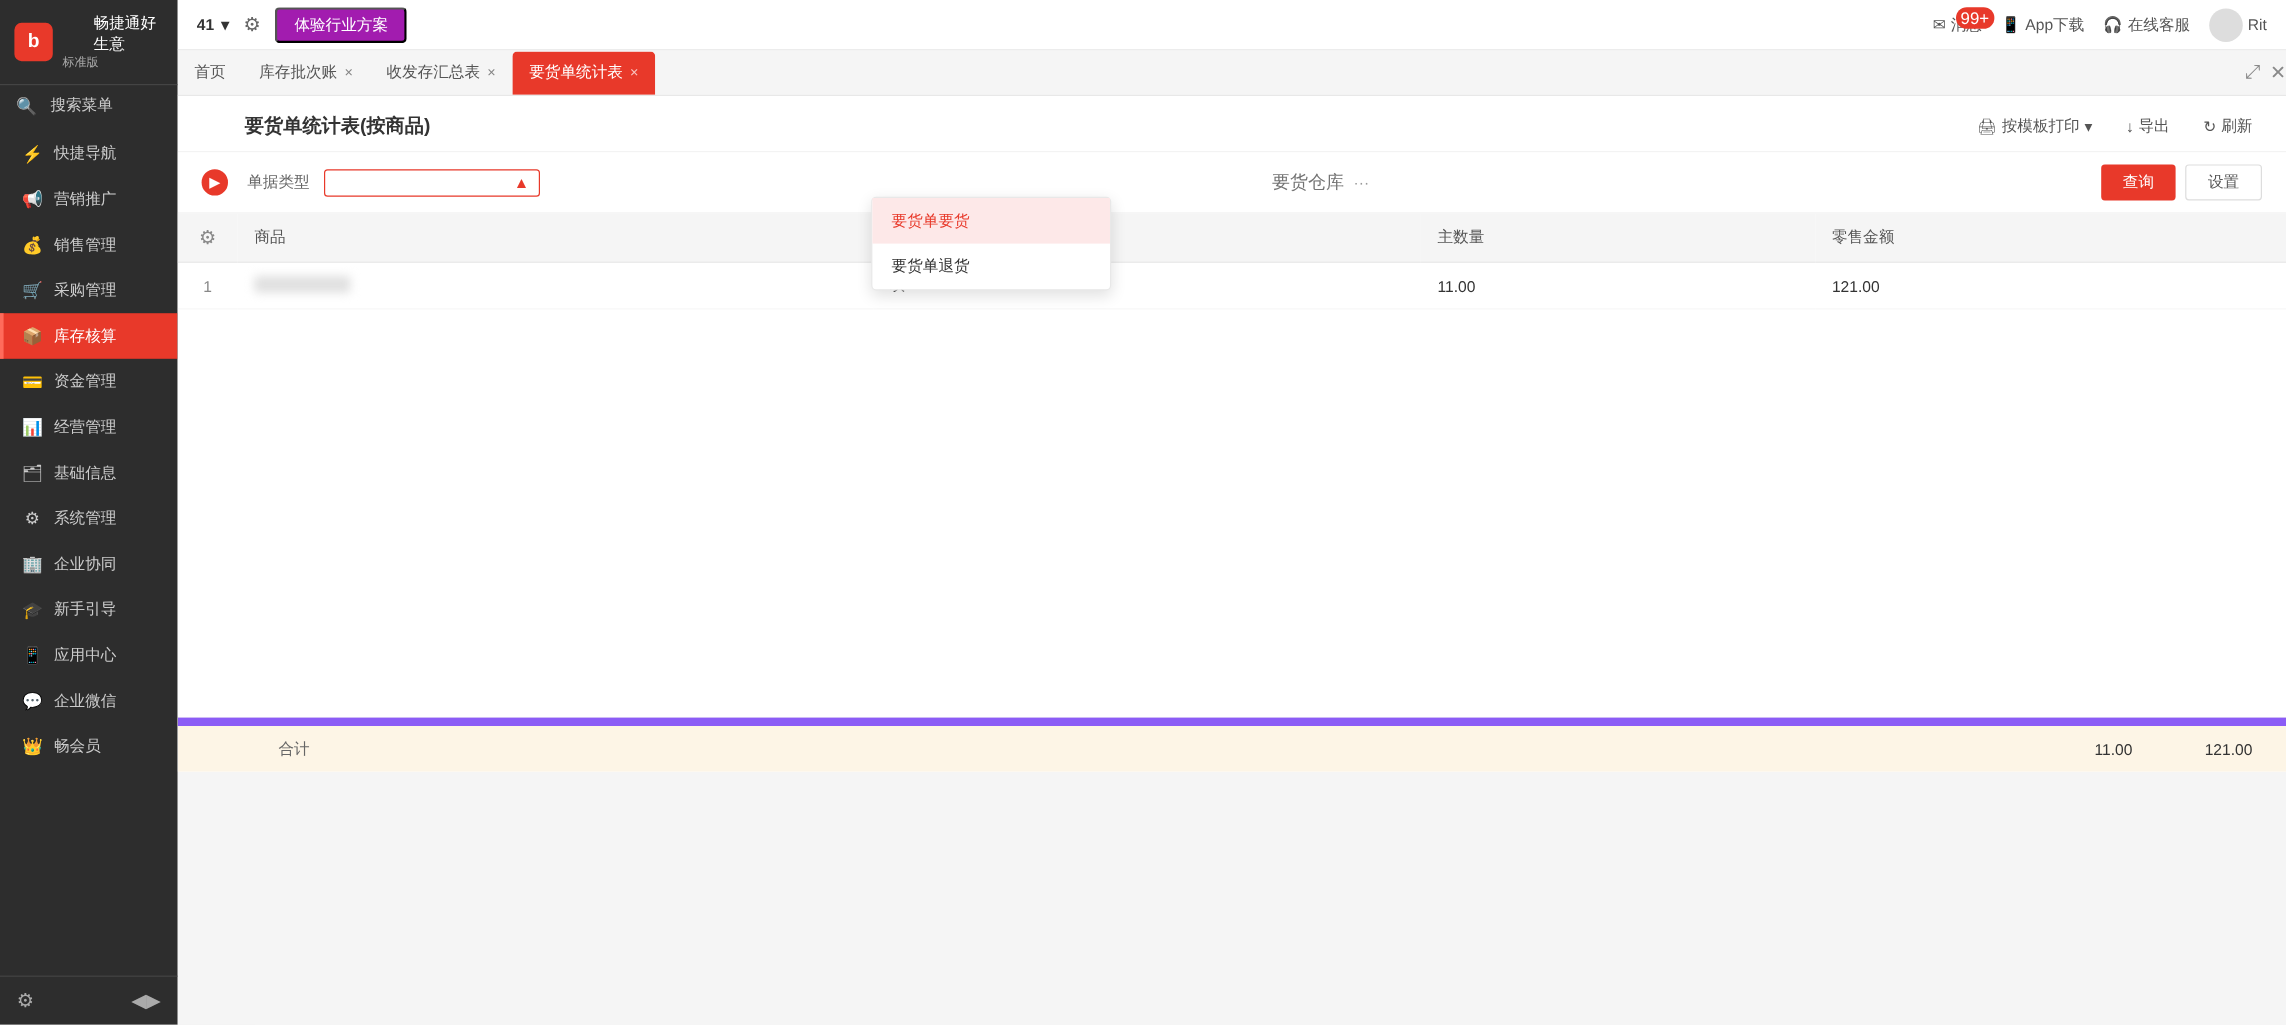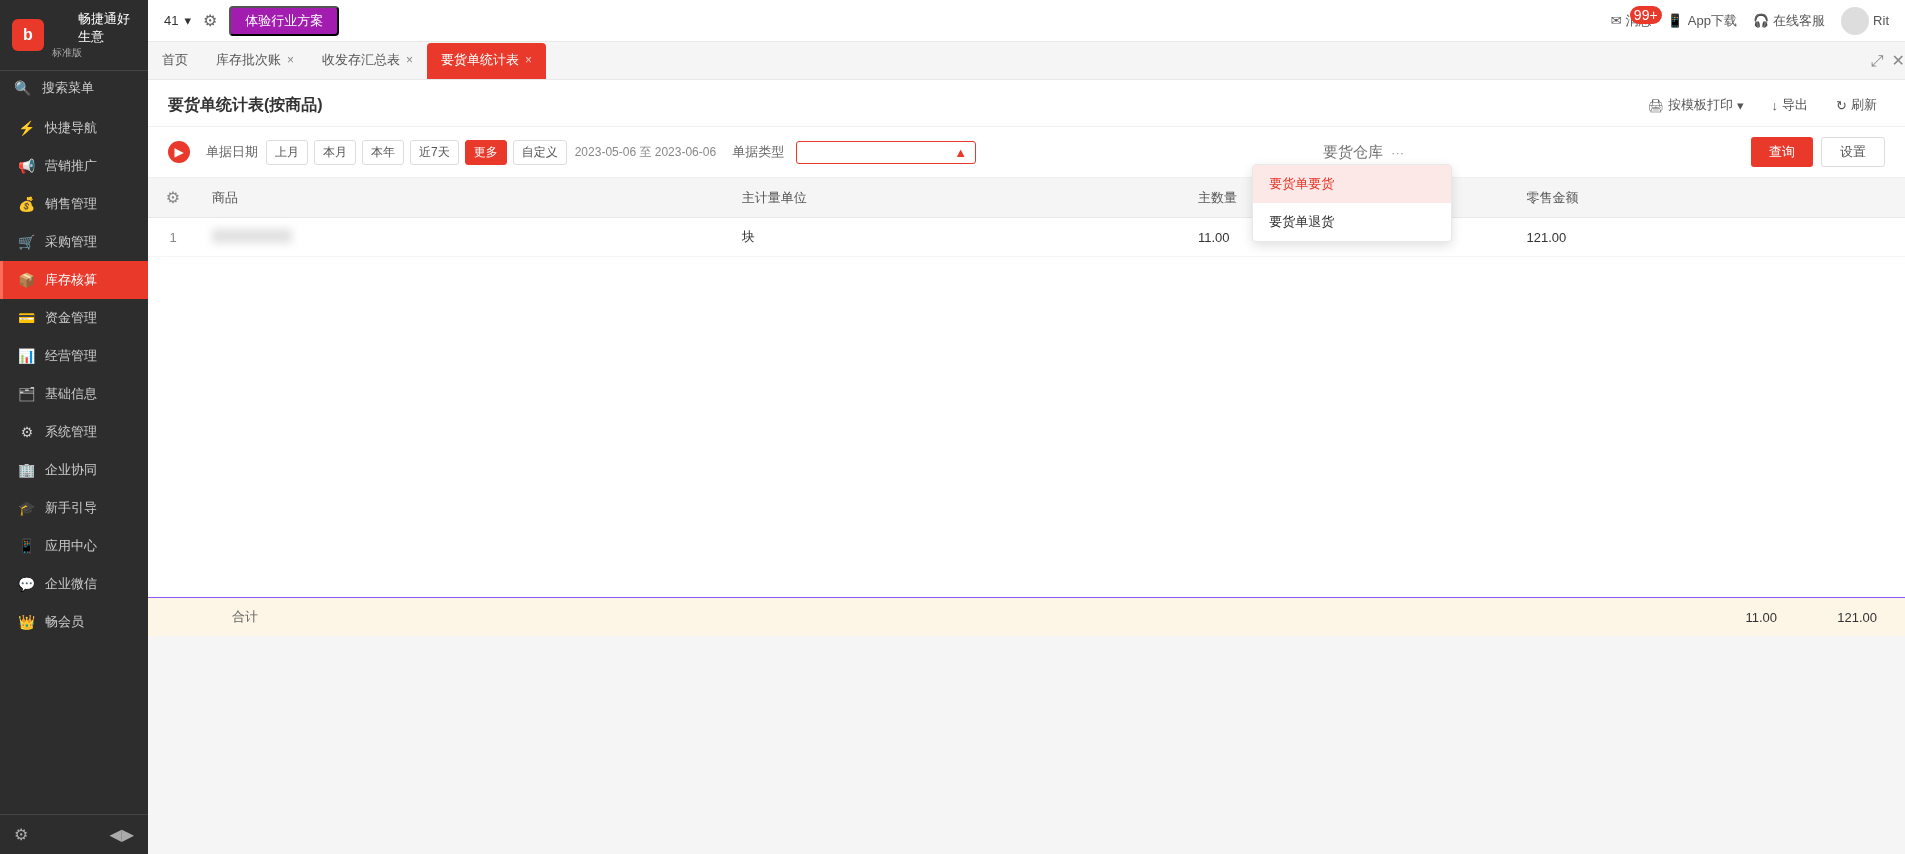--- a/index.html
+++ b/index.html
@@ -77,21 +77,21 @@
       background: #fff;
       height: 42px;
       display: flex;
       align-items: center;
       padding: 0 16px;
       border-bottom: 1px solid #e8e8e8;
       justify-content: space-between;
       flex-shrink: 0;
     }
     .topbar-left { display: flex; align-items: center; gap: 12px; }
-    .topbar-store { display: flex; align-items: flex-start; gap: 6px; color: #333; font-size: 13px; }
+    .topbar-store { display: flex; align-items: flex-start; gap: 6px; color: #333; font-size: 13px; font-weight: bold; }
     .topbar-settings { color: #666; cursor: pointer; font-size: 16px; }
     .topbar-promo {
       background: #a21caf;
       color: #fff;
       padding: 4px 14px;
       border-radius: 4px;
       font-size: 13px;
       cursor: pointer;
     }
     .topbar-right { display: flex; align-items: center; gap: 16px; color: #555; font-size: 13px; }
@@ -145,21 +145,21 @@
     .page-inner { background: #fff; margin: 0; }
 
     
     .page-header {
       padding: 12px 20px 8px;
       display: flex;
       align-items: center;
       justify-content: space-between;
       border-bottom: 1px solid #f0f0f0;
     }
-    .page-title { font-size: 16px; font-weight: bold; color: #333; }
+    .page-title { font-size: 16px; font-weight: bold; color: #333; margin-left: 36px; }
     .page-actions { display: flex; align-items: center; gap: 12px; }
     .action-btn {
       display: flex; align-items: center; gap: 4px;
       color: #555; font-size: 13px; cursor: pointer;
       padding: 4px 8px; border-radius: 3px;
     }
 
     
     .filter-bar {
       padding: 10px 20px;
@@ -284,21 +284,21 @@
 
     .settings-icon { color: #888; cursor: pointer; font-size: 16px; }
 
     
     .table-footer {
       background: #fdf5e6;
       padding: 10px 14px;
       display: flex;
       align-items: center;
       gap: 20px;
-      border-top: 1px solid #8b5cf6;
+      border-top: 7px solid #8b5cf6;
       font-size: 13px;
     }
     .footer-total-label { color: #666; }
     .footer-val { color: #333; min-width: 80px; display: inline-block; text-align: right; padding-right: 14px; }
 
     
     .blurred { filter: blur(4px); background: #e0e0e0; border-radius: 2px; display: inline-block; width: 80px; height: 14px; }
 
     
     .sidebar-nav::-webkit-scrollbar { width: 0; }
@@ -458,32 +458,20 @@
           <div class="action-btn">
             <span>↻</span>
             <span>刷新</span>
           </div>
         </div>
       </div>
 
       <div class="filter-bar">
         <div class="filter-expand-btn">▶</div>
 
-        <div class="filter-group">
-          <span class="filter-label">单据日期</span>
-          <div class="filter-date-btns">
-            <button class="date-btn">上月</button>
-            <button class="date-btn">本月</button>
-            <button class="date-btn">本年</button>
-            <button class="date-btn">近7天</button>
-            <button class="date-btn more">更多</button>
-            <button class="date-btn date-custom">自定义</button>
-          </div>
-          <span class="date-range">2023-05-06 至 2023-06-06</span>
-        </div>
 
         <div class="filter-type-group">
           <span class="filter-type-label">单据类型</span>
           <div class="filter-type-select">
             <span>&nbsp;</span>
             <span style="color:#e8392a;">▲</span>
           </div>
 
           <div class="dropdown-overlay">
             <div class="dropdown-item selected">

